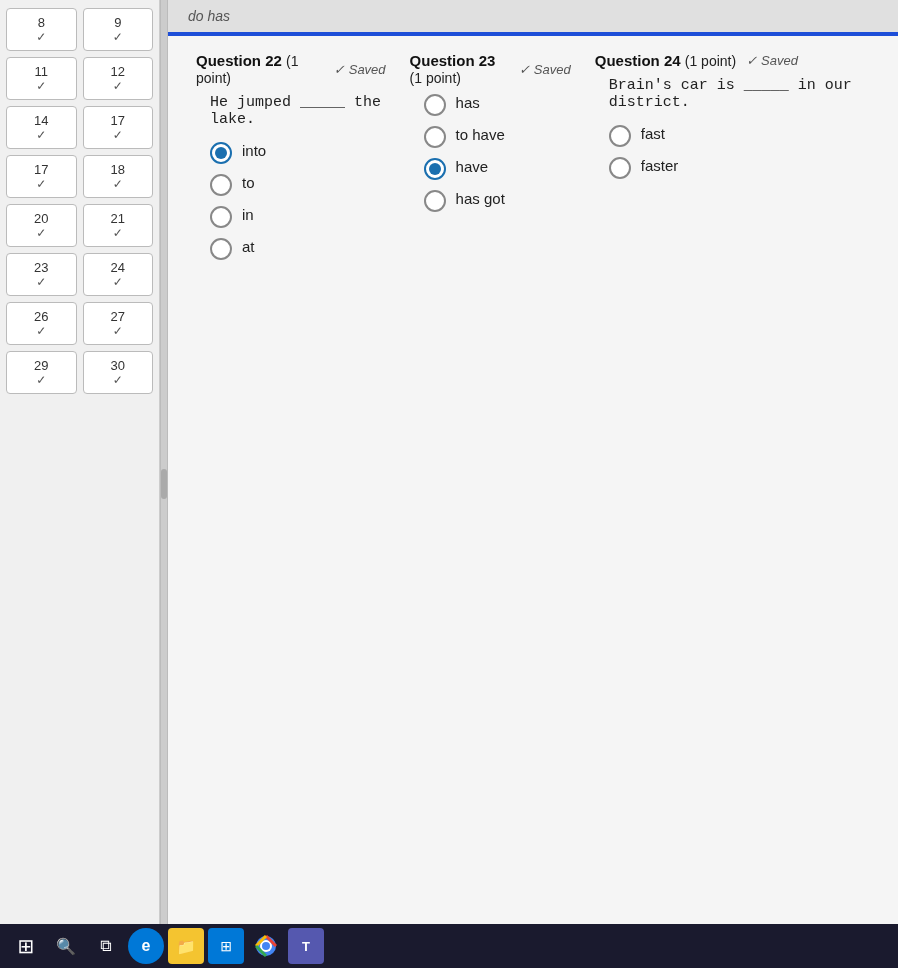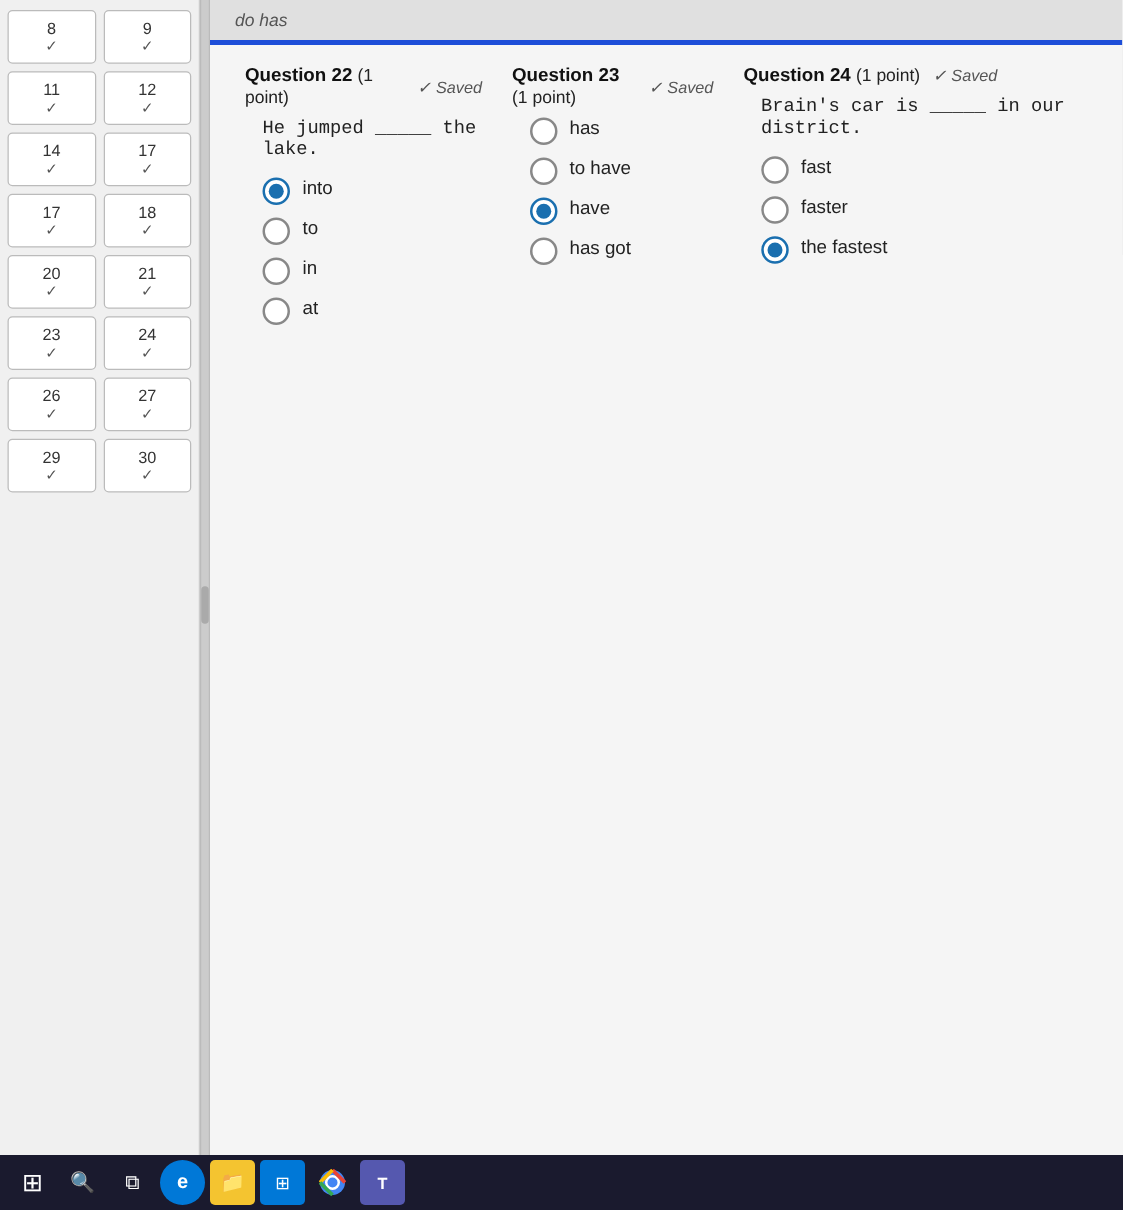--- a/index.html
+++ b/index.html
@@ -395,26 +395,20 @@
       </div>
       <div class="question-text">Brain's car is _____ in our district.</div>
       <div class="options-list">
         <div class="option-item">
           <div class="radio-outer"></div>
           <span>fast</span>
         </div>
         <div class="option-item">
           <div class="radio-outer"></div>
           <span>faster</span>
-        </div>
-        <div class="option-item">
-          <div class="radio-outer selected">
-            <div class="radio-inner"></div>
-          </div>
-          <span>the fastest</span>
         </div>
       </div>
     </div>
 
   </div>
 </div>
 
 <div class="taskbar">
   <div class="taskbar-btn start">⊞</div>
   <div class="taskbar-btn" style="color:#fff; font-size:16px;">🔍</div>

